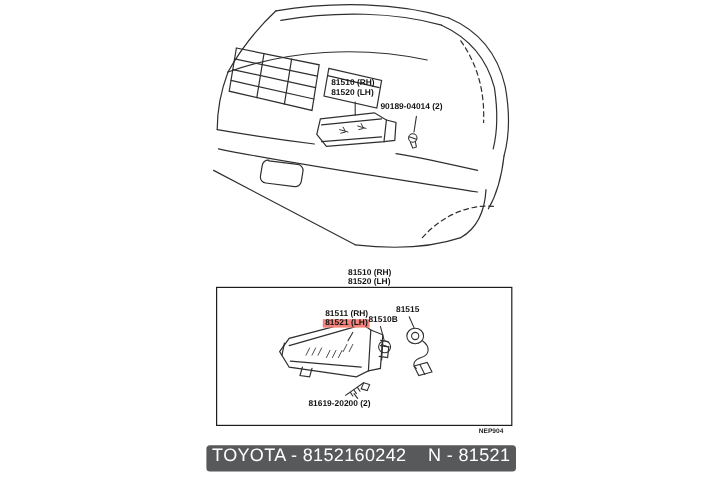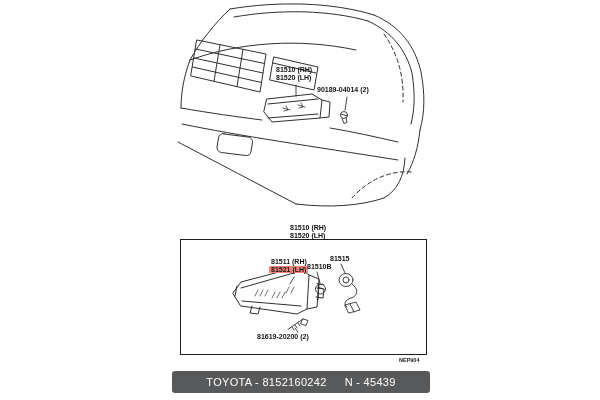--- a/index.html
+++ b/index.html
@@ -17,22 +17,22 @@
     background:var(--highlight-color,#f3837b);
     padding:0 2px;display:inline-block;
   }
   .fig-code{
     position:absolute;font-size:5.5px;font-weight:bold;color:#222;
     letter-spacing:0;white-space:nowrap;
   }
   .footer-bar{
     position:absolute;left:172px;top:371px;width:258px;height:22px;
     background:var(--bar-color,#58595b);border-radius:3px;
-    display:flex;align-items:center;justify-content:center;gap:18px;
-    color:#fff;font-size:11px;letter-spacing:.3px;
+    display:flex;align-items:flex-start;justify-content:center;gap:18px;
+    color:#fff;font-size:15px;letter-spacing:.3px;
   }
 </style>
 </head>
 <body>
 
 <div id="stage">
 
   <svg id="lineart" width="600" height="400" viewBox="0 0 600 400">
 
     <g stroke="#2f2f2f" stroke-width="1" fill="none" stroke-linecap="round">
@@ -165,16 +165,16 @@
   </div>
 
   <div class="part-label" style="left:257px;top:333px;">
     <span>81619-20200 (2)</span>
   </div>
 
   <div class="fig-code" style="left:399px;top:357px;">NEP904</div>
 
   <div class="footer-bar">
     <span>TOYOTA - 8152160242</span>
-    <span>N - 45439</span>
+    <span>N - 81521</span>
   </div>
 
 </div>
 
 </body></html>

